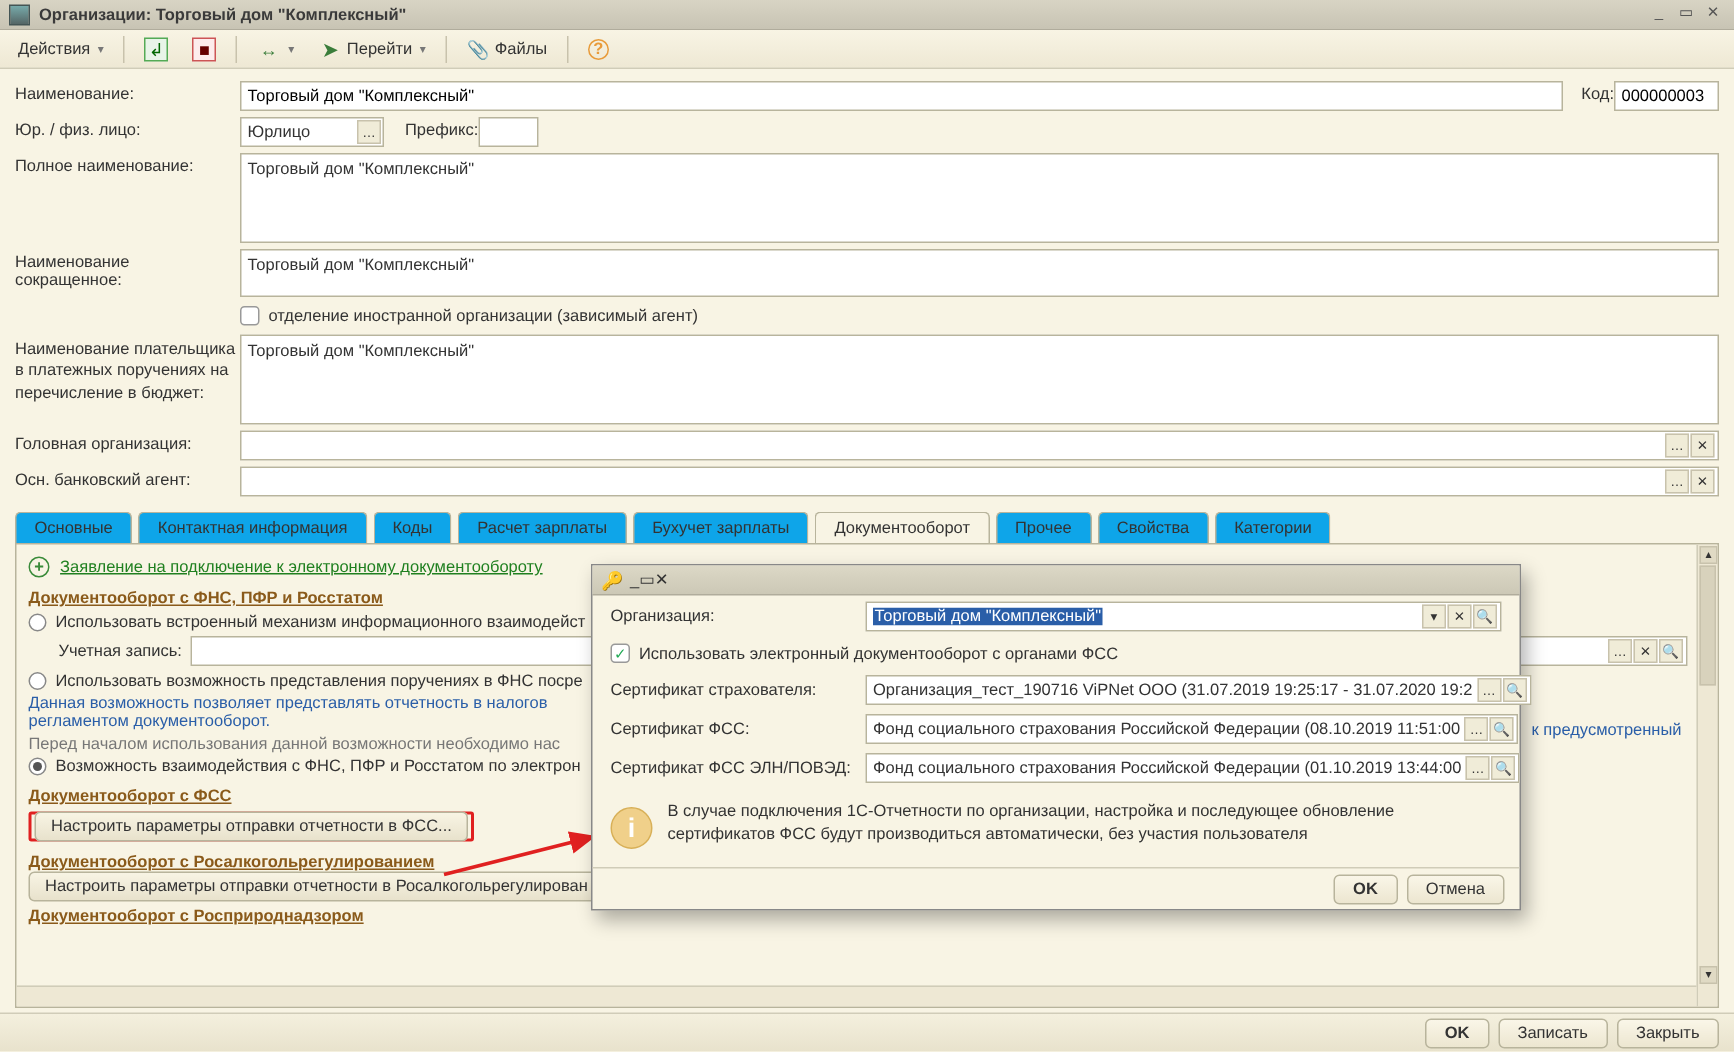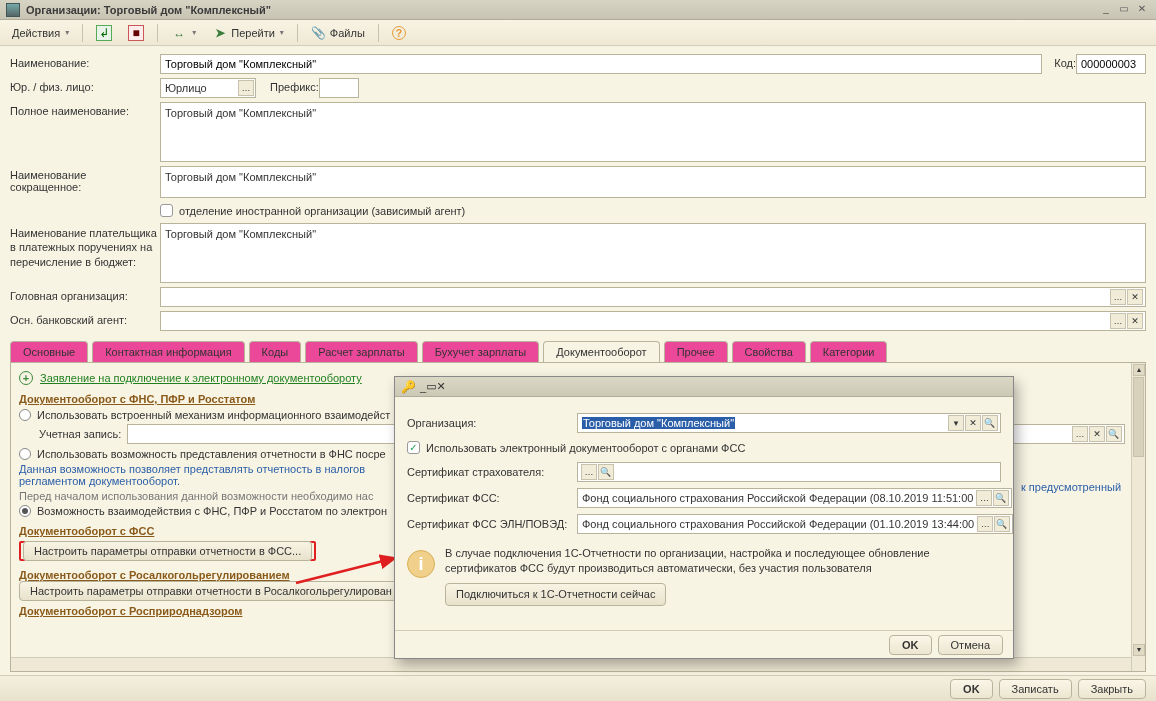--- a/index.html
+++ b/index.html
@@ -166,21 +166,21 @@
 
   .tabs-strip {
     margin: 10px 10px 0 10px;
     display: flex;
     gap: 4px;
     align-items: flex-end;
   }
   .tab {
     border: 1px solid #b8b49c;
     border-bottom: none;
-    background: #ec4899;
+    background: #0ea5e9;
     padding: 4px 12px;
     border-radius: 4px 4px 0 0;
     cursor: default;
   }
   .tab.active {
     background: #f8f4e4;
     font-weight: normal;
   }
   .tab-body {
     margin: 0 10px 0 10px;
@@ -320,21 +320,21 @@
     padding: 0 6px;
     border-bottom: 1px solid #b0ac9c;
   }
   .dlg-title .key-icon {
     width: 14px; height: 14px;
     color: #b88a2a;
     margin-right: 5px;
     font-size: 12px;
   }
   .dlg-title .t { flex: 1; font-weight: bold; color: #3a3a3a; }
-  .dlg-body { padding: 16px 12px; }
+  .dlg-body { padding: 4px 12px; }
   .dlg-row {
     display: flex;
     align-items: center;
     margin-bottom: 6px;
   }
   .dlg-row .lbl { width: 170px; flex-shrink: 0; }
   .dlg-input {
     border: 1px solid #b8b49c;
     background: #fff;
     height: 20px;
@@ -522,21 +522,21 @@
       </div>
       <div class="input-with-btns" style="width:620px; margin-left:330px; position:absolute; right:20px;">
         <span class="txt"></span>
         <span class="mini-btn">…</span>
         <span class="mini-btn">✕</span>
         <span class="mini-btn">🔍</span>
       </div>
     </div>
     <div class="radio-row">
       <span class="radio"></span>
-      <span>Использовать возможность представления отчетности в ФНС посре</span>
+      <span>Использовать возможность представления поручениях в ФНС посре</span>
     </div>
     <div class="indent" style="color:#2a5ea8; margin:3px 0;">
       <span>Данная возможность позволяет представлять отчетность в налогов</span><br>
       <span>регламентом документооборот.</span>
     </div>
     <div class="indent" style="color:#777; margin:3px 0;">
       <span>Перед началом использования данной возможности необходимо нас</span>
     </div>
     <div class="radio-row">
       <span class="radio sel"></span>
@@ -595,20 +595,21 @@
         <span class="mini-btn">🔍</span>
       </div>
     </div>
     <div class="checkbox-row" style="margin:8px 0;">
       <span class="chk">✓</span>
       <span>Использовать электронный документооборот с органами ФСС</span>
     </div>
     <div class="dlg-row">
       <div class="lbl">Сертификат страхователя:</div>
       <div class="dlg-input">
+        <span class="txt">Организация_тест_190716 ViPNet ООО (31.07.2019 19:25:17 - 31.07.2020 19:2</span>
         <span class="mini-btn">…</span>
         <span class="mini-btn">🔍</span>
       </div>
     </div>
     <div class="dlg-row">
       <div class="lbl">Сертификат ФСС:</div>
       <div class="dlg-input">
         <span class="txt">Фонд социального страхования Российской Федерации (08.10.2019 11:51:00</span>
         <span class="mini-btn">…</span>
         <span class="mini-btn">🔍</span>
@@ -620,21 +621,20 @@
         <span class="txt">Фонд социального страхования Российской Федерации (01.10.2019 13:44:00</span>
         <span class="mini-btn">…</span>
         <span class="mini-btn">🔍</span>
       </div>
     </div>
     <div class="info-box">
       <div class="info-icon">i</div>
       <div style="line-height:1.4;">
         <span>В случае подключения 1С-Отчетности по организации, настройка и последующее обновление</span><br>
         <span>сертификатов ФСС будут производиться автоматически, без участия пользователя</span><br>
-        <span class="pushbtn" style="margin-top:6px; display:inline-block;">Подключиться к 1С-Отчетности сейчас</span>
       </div>
     </div>
   </div>
   <div class="dlg-footer">
     <span class="bb-btn" style="font-weight:bold;">OK</span>
     <span class="bb-btn">Отмена</span>
   </div>
 </div>
 
 </body></html>

